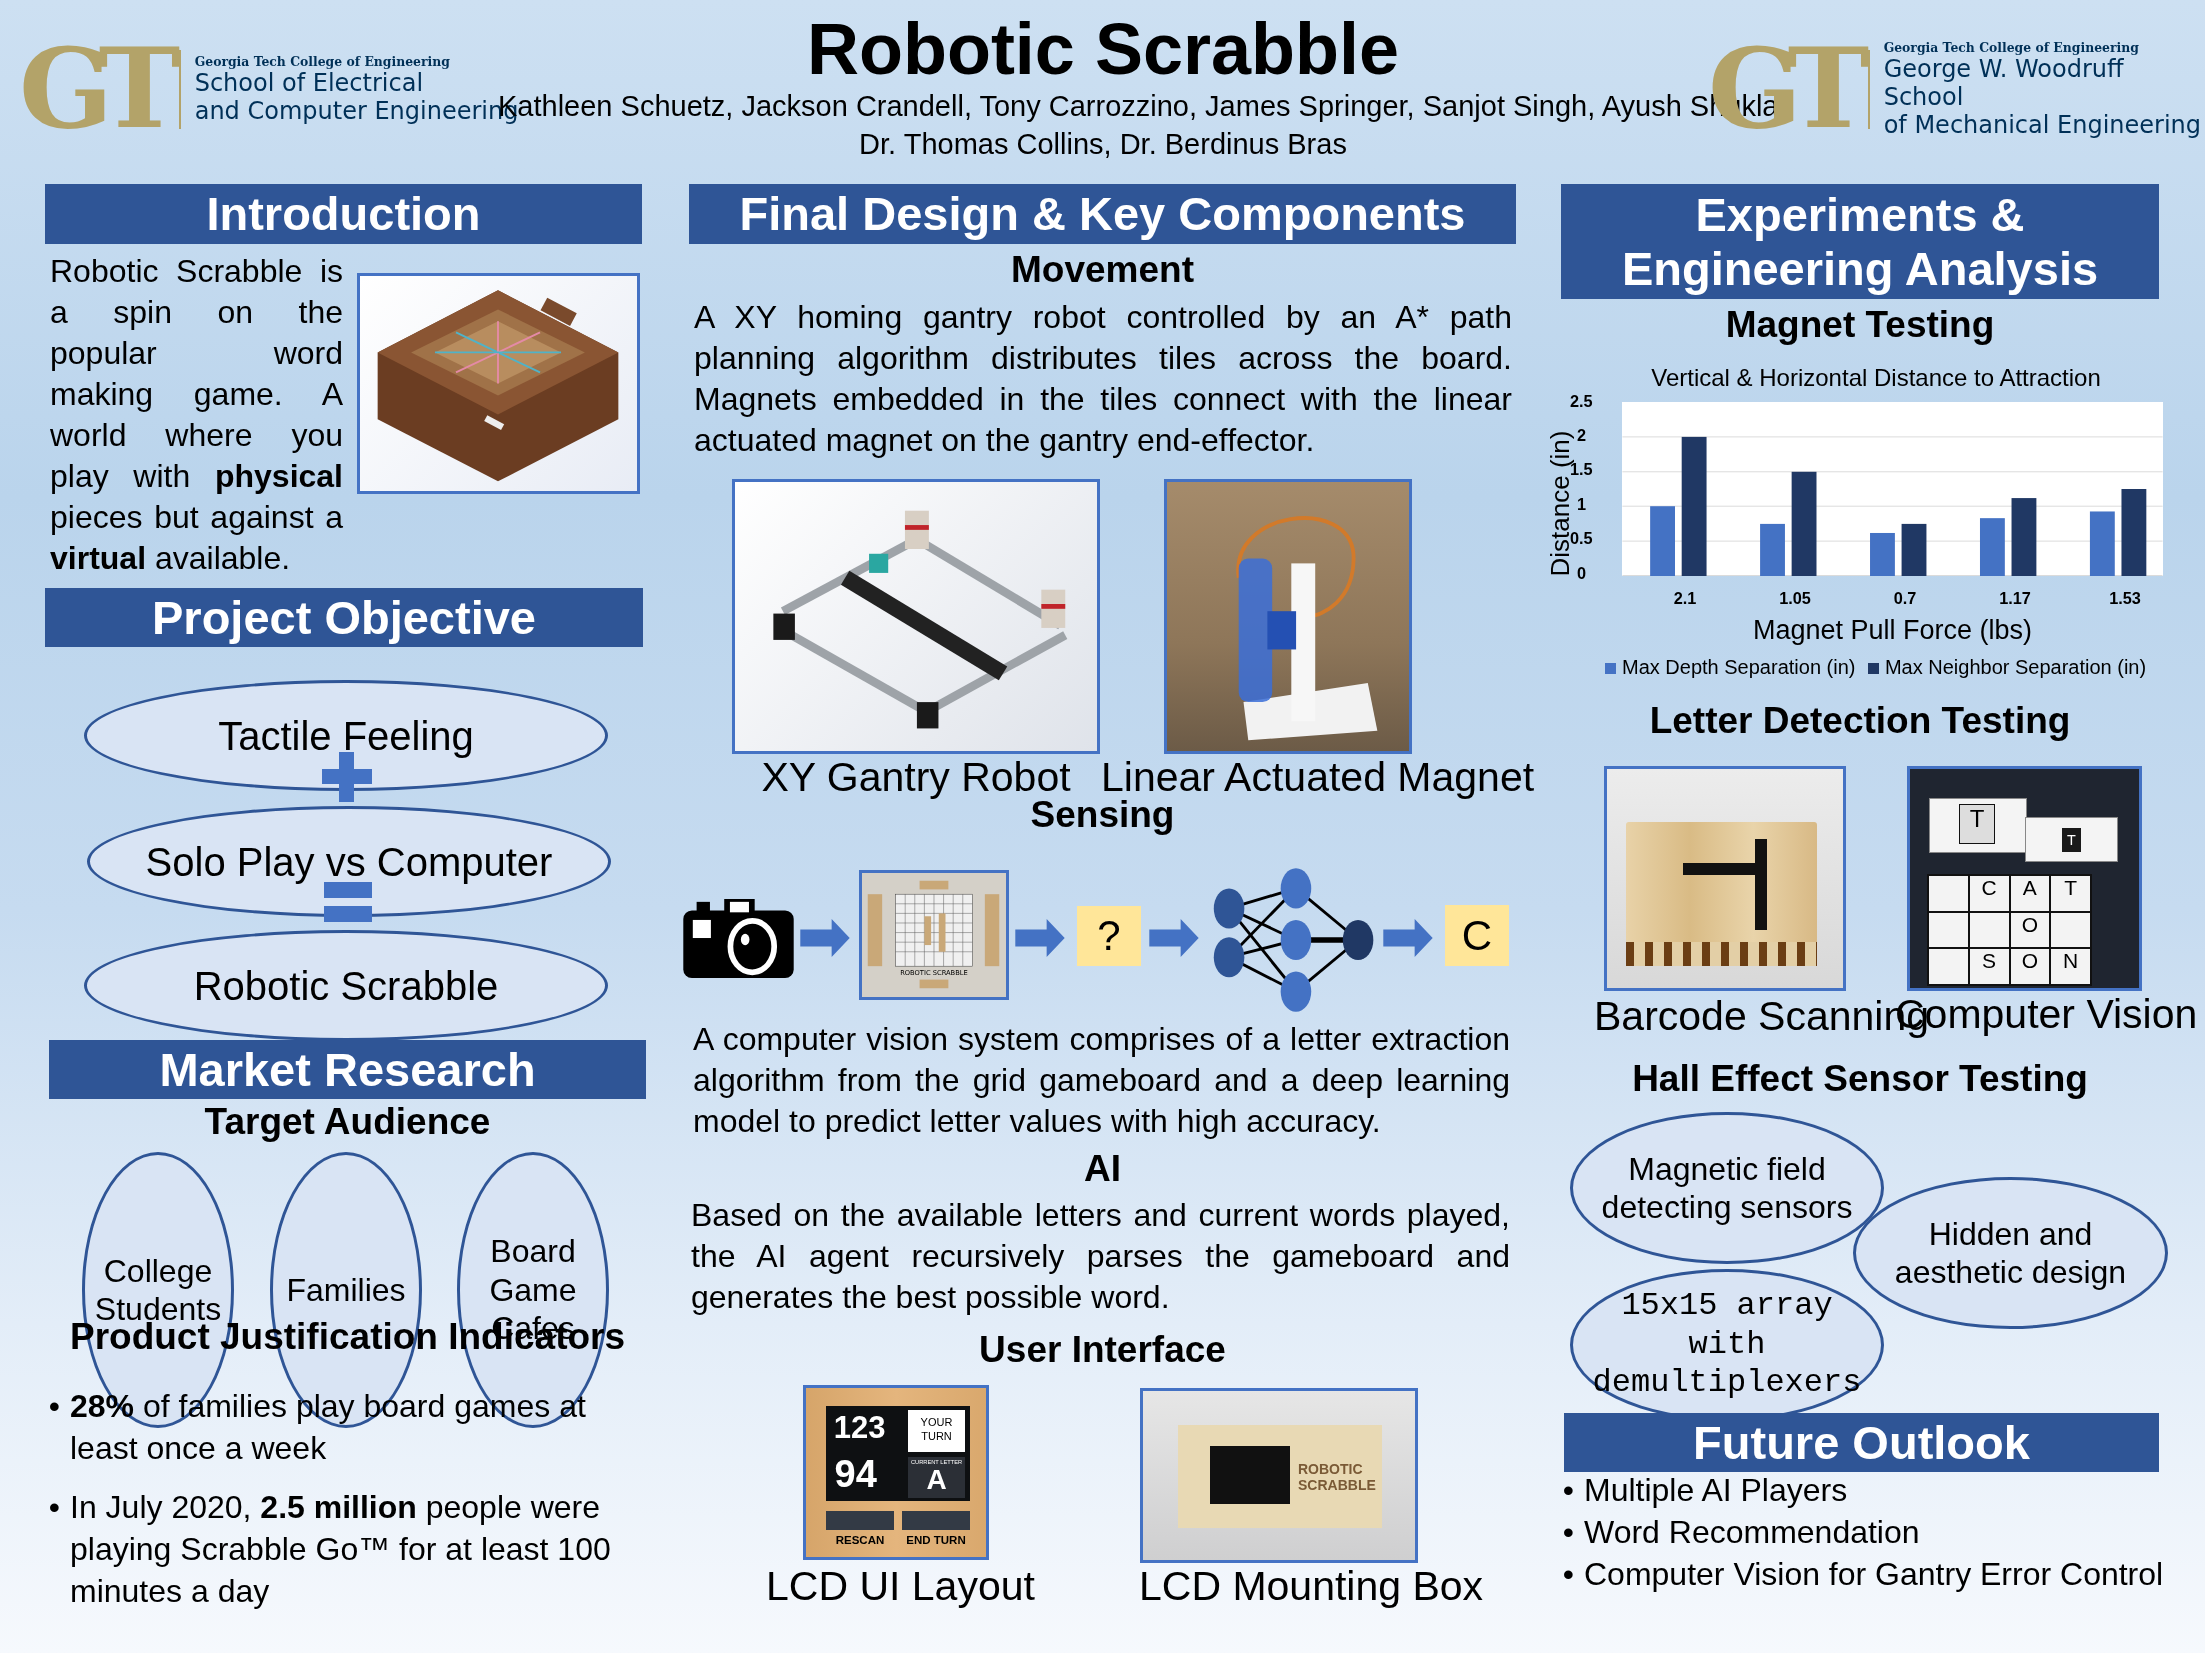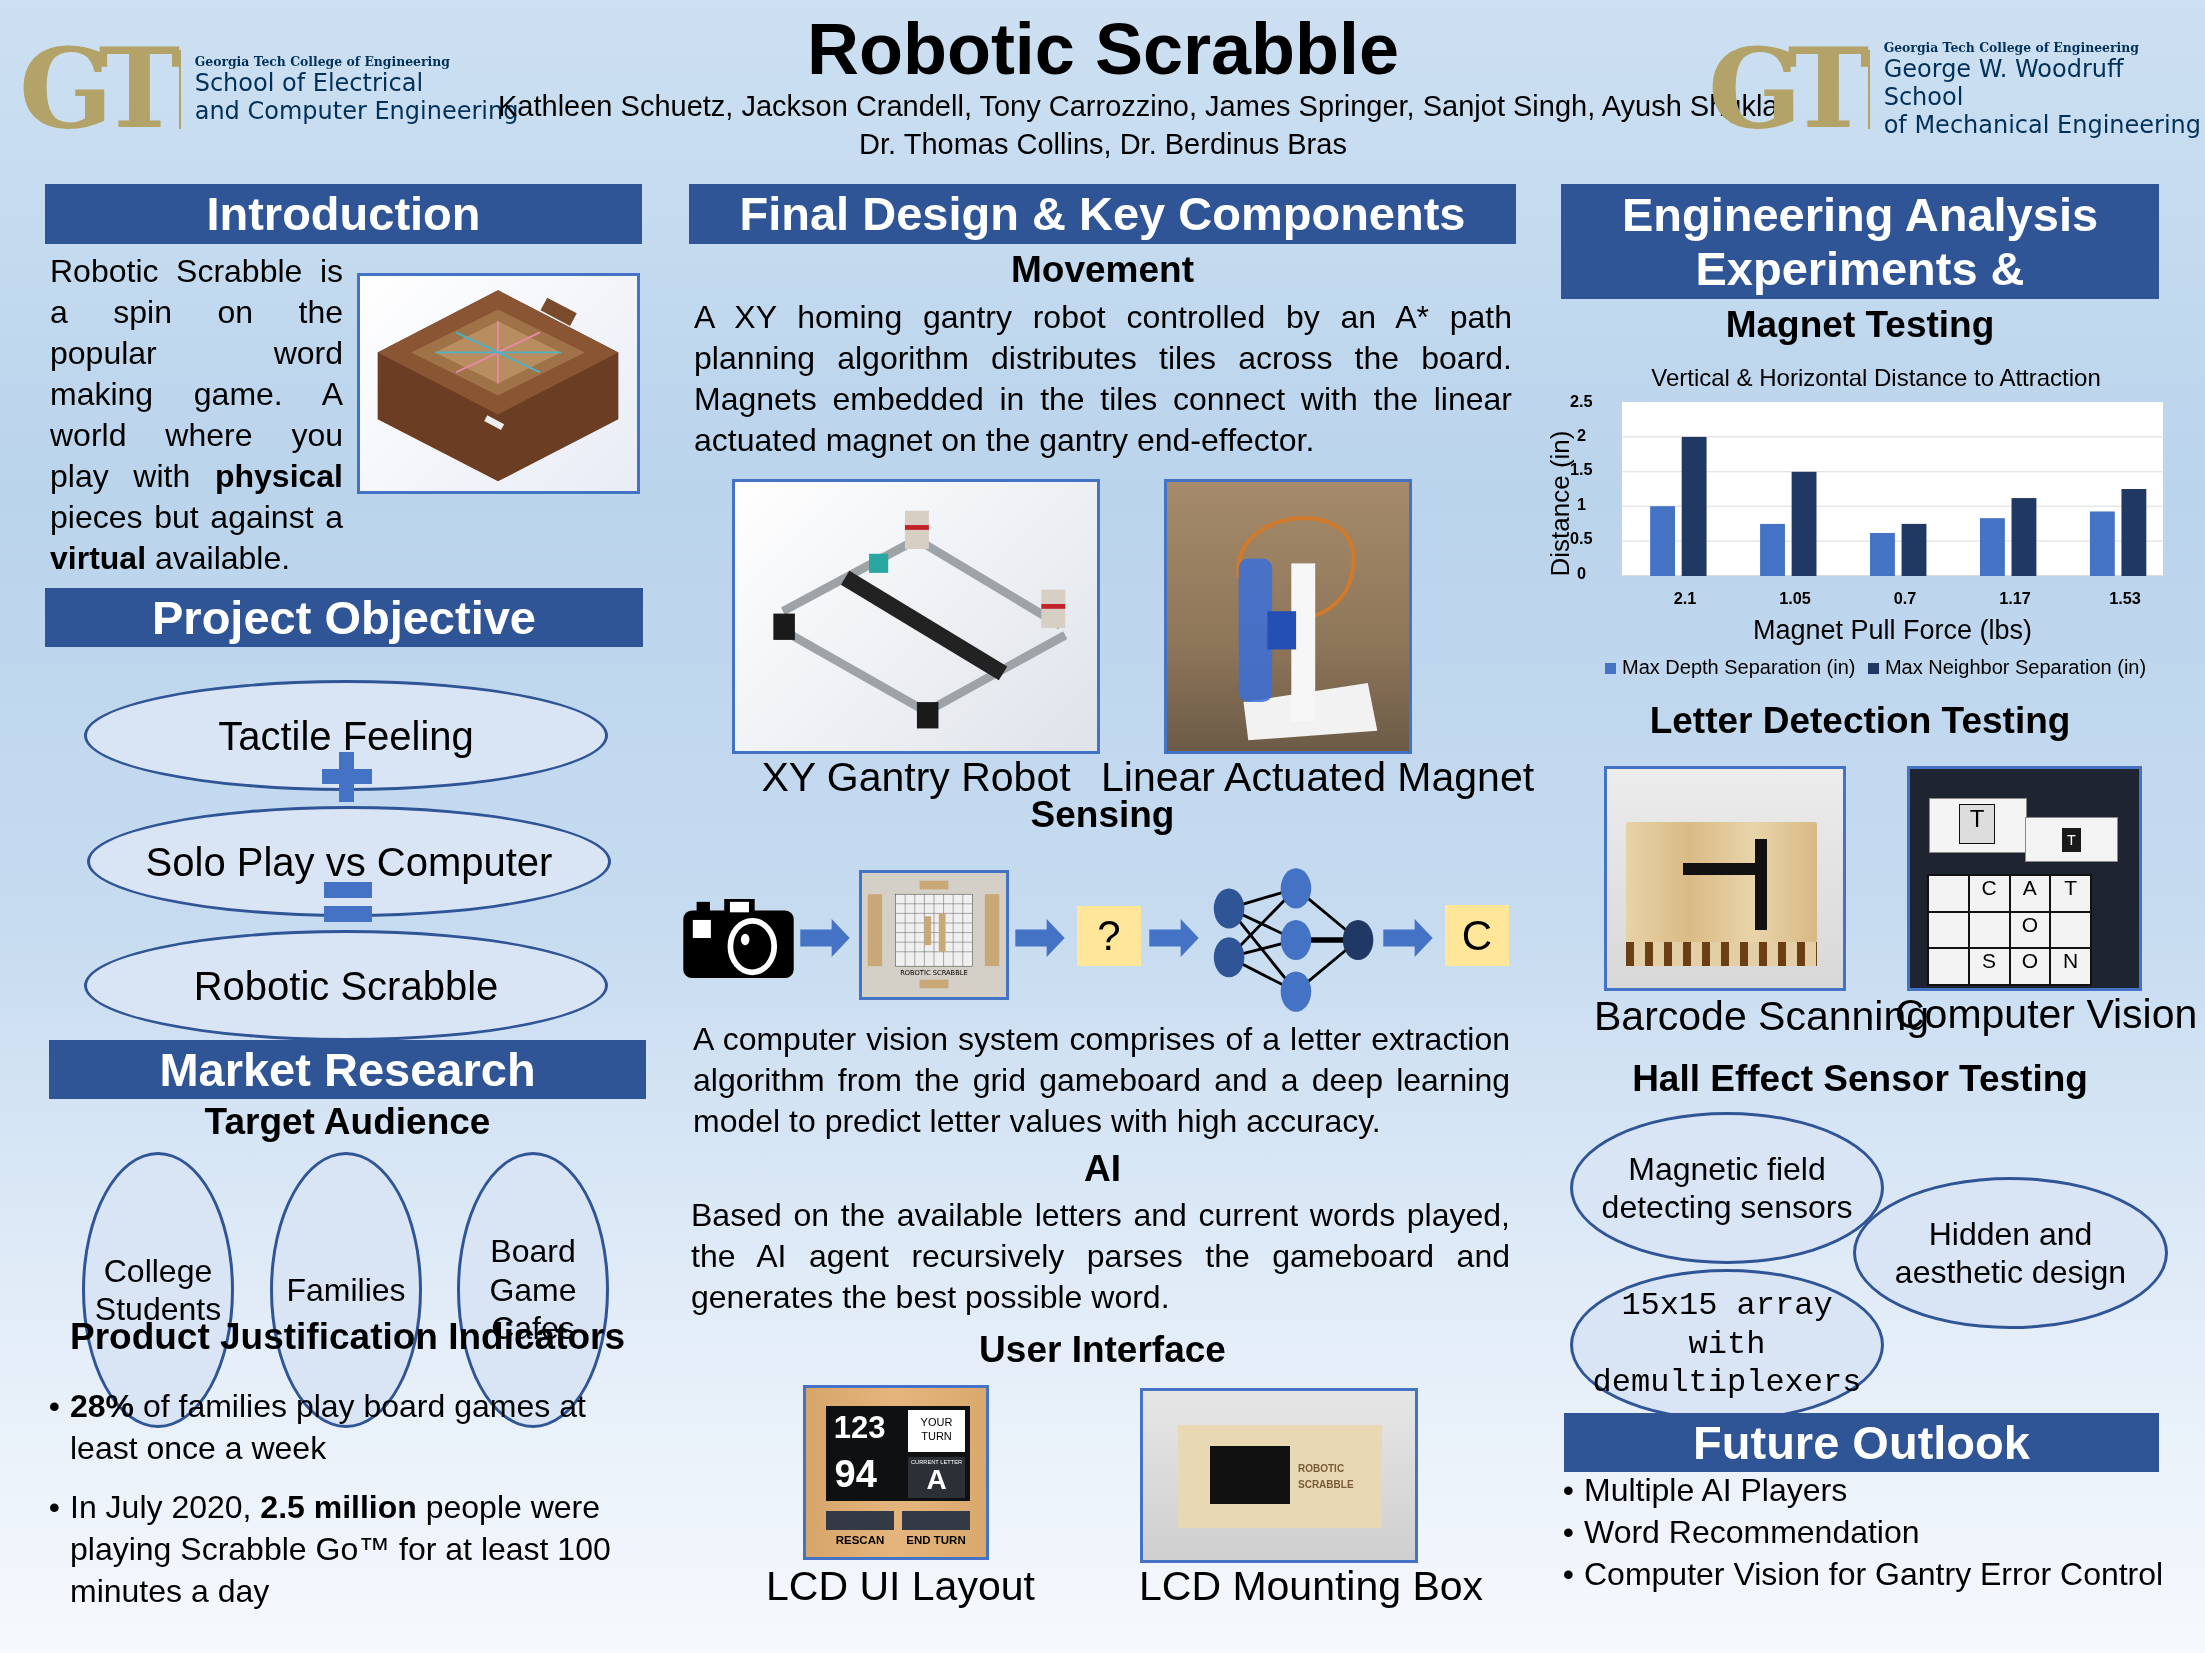--- a/index.html
+++ b/index.html
@@ -257,32 +257,32 @@
     </div>
   </div>
   <div class="abs" style="left:20px; top:123px; width:68px; height:19px; background:#333a45;"></div>
   <div class="abs" style="left:96px; top:123px; width:68px; height:19px; background:#333a45;"></div>
   <div class="abs" style="left:20px; top:146px; width:68px; text-align:center; font-size:11.5px; font-weight:bold;">RESCAN</div>
   <div class="abs" style="left:96px; top:146px; width:68px; text-align:center; font-size:11.5px; font-weight:bold;">END TURN</div>
 </div>
 <div class="photo" style="left:1140px; top:1388px; width:278px; height:175px; background:linear-gradient(180deg,#e6e6e6,#cfcfd0);">
   <div class="abs" style="left:35px; top:34px; width:204px; height:103px; background:#e8d9b4;">
     <div class="abs" style="left:32px; top:21px; width:80px; height:58px; background:#111;"></div>
-    <div class="abs" style="left:120px; top:36px; color:#7a5a36; font-weight:bold; font-size:10px; line-height:16.3px;">
+    <div class="abs" style="left:120px; top:36px; color:#7a5a36; font-weight:bold; font-size:14px; line-height:16.3px;">
       <div>ROBOTIC</div>
       <div>SCRABBLE</div>
     </div>
   </div>
 </div>
 <div class="caption" style="left:766px; top:1563px; width:258px;">LCD UI Layout</div>
 <div class="caption" style="left:1139px; top:1563px; width:282px;">LCD Mounting Box</div>
 
 <div class="banner" style="left:1561px; top:184px; width:598px; height:115px; flex-direction:column; line-height:54px;">
+  <div>Experiments &amp;</div>
   <div>Engineering Analysis</div>
-  <div>Experiments &amp;</div>
 </div>
 <div class="subhead" style="left:1561px; top:304px; width:598px;">Magnet Testing</div>
 
 <div class="abs" style="left:1541px; top:359px; width:622px; height:330px;">
   <div class="abs" style="left:48px; top:4.8px; width:574px; text-align:center; font-size:24px;">Vertical &amp; Horizontal Distance to Attraction</div>
   <div class="abs" style="left:-72px; top:129px; width:182px; text-align:center; font-size:26px; transform:rotate(-90deg);">Distance (in)</div>
 
   <div class="abs" style="left:29px; top:33px; font-size:16.3px; font-weight:bold;">2.5</div>
   <div class="abs" style="left:36px; top:67px; font-size:16.3px; font-weight:bold;">2</div>
   <div class="abs" style="left:29px; top:101px; font-size:16.3px; font-weight:bold;">1.5</div>

